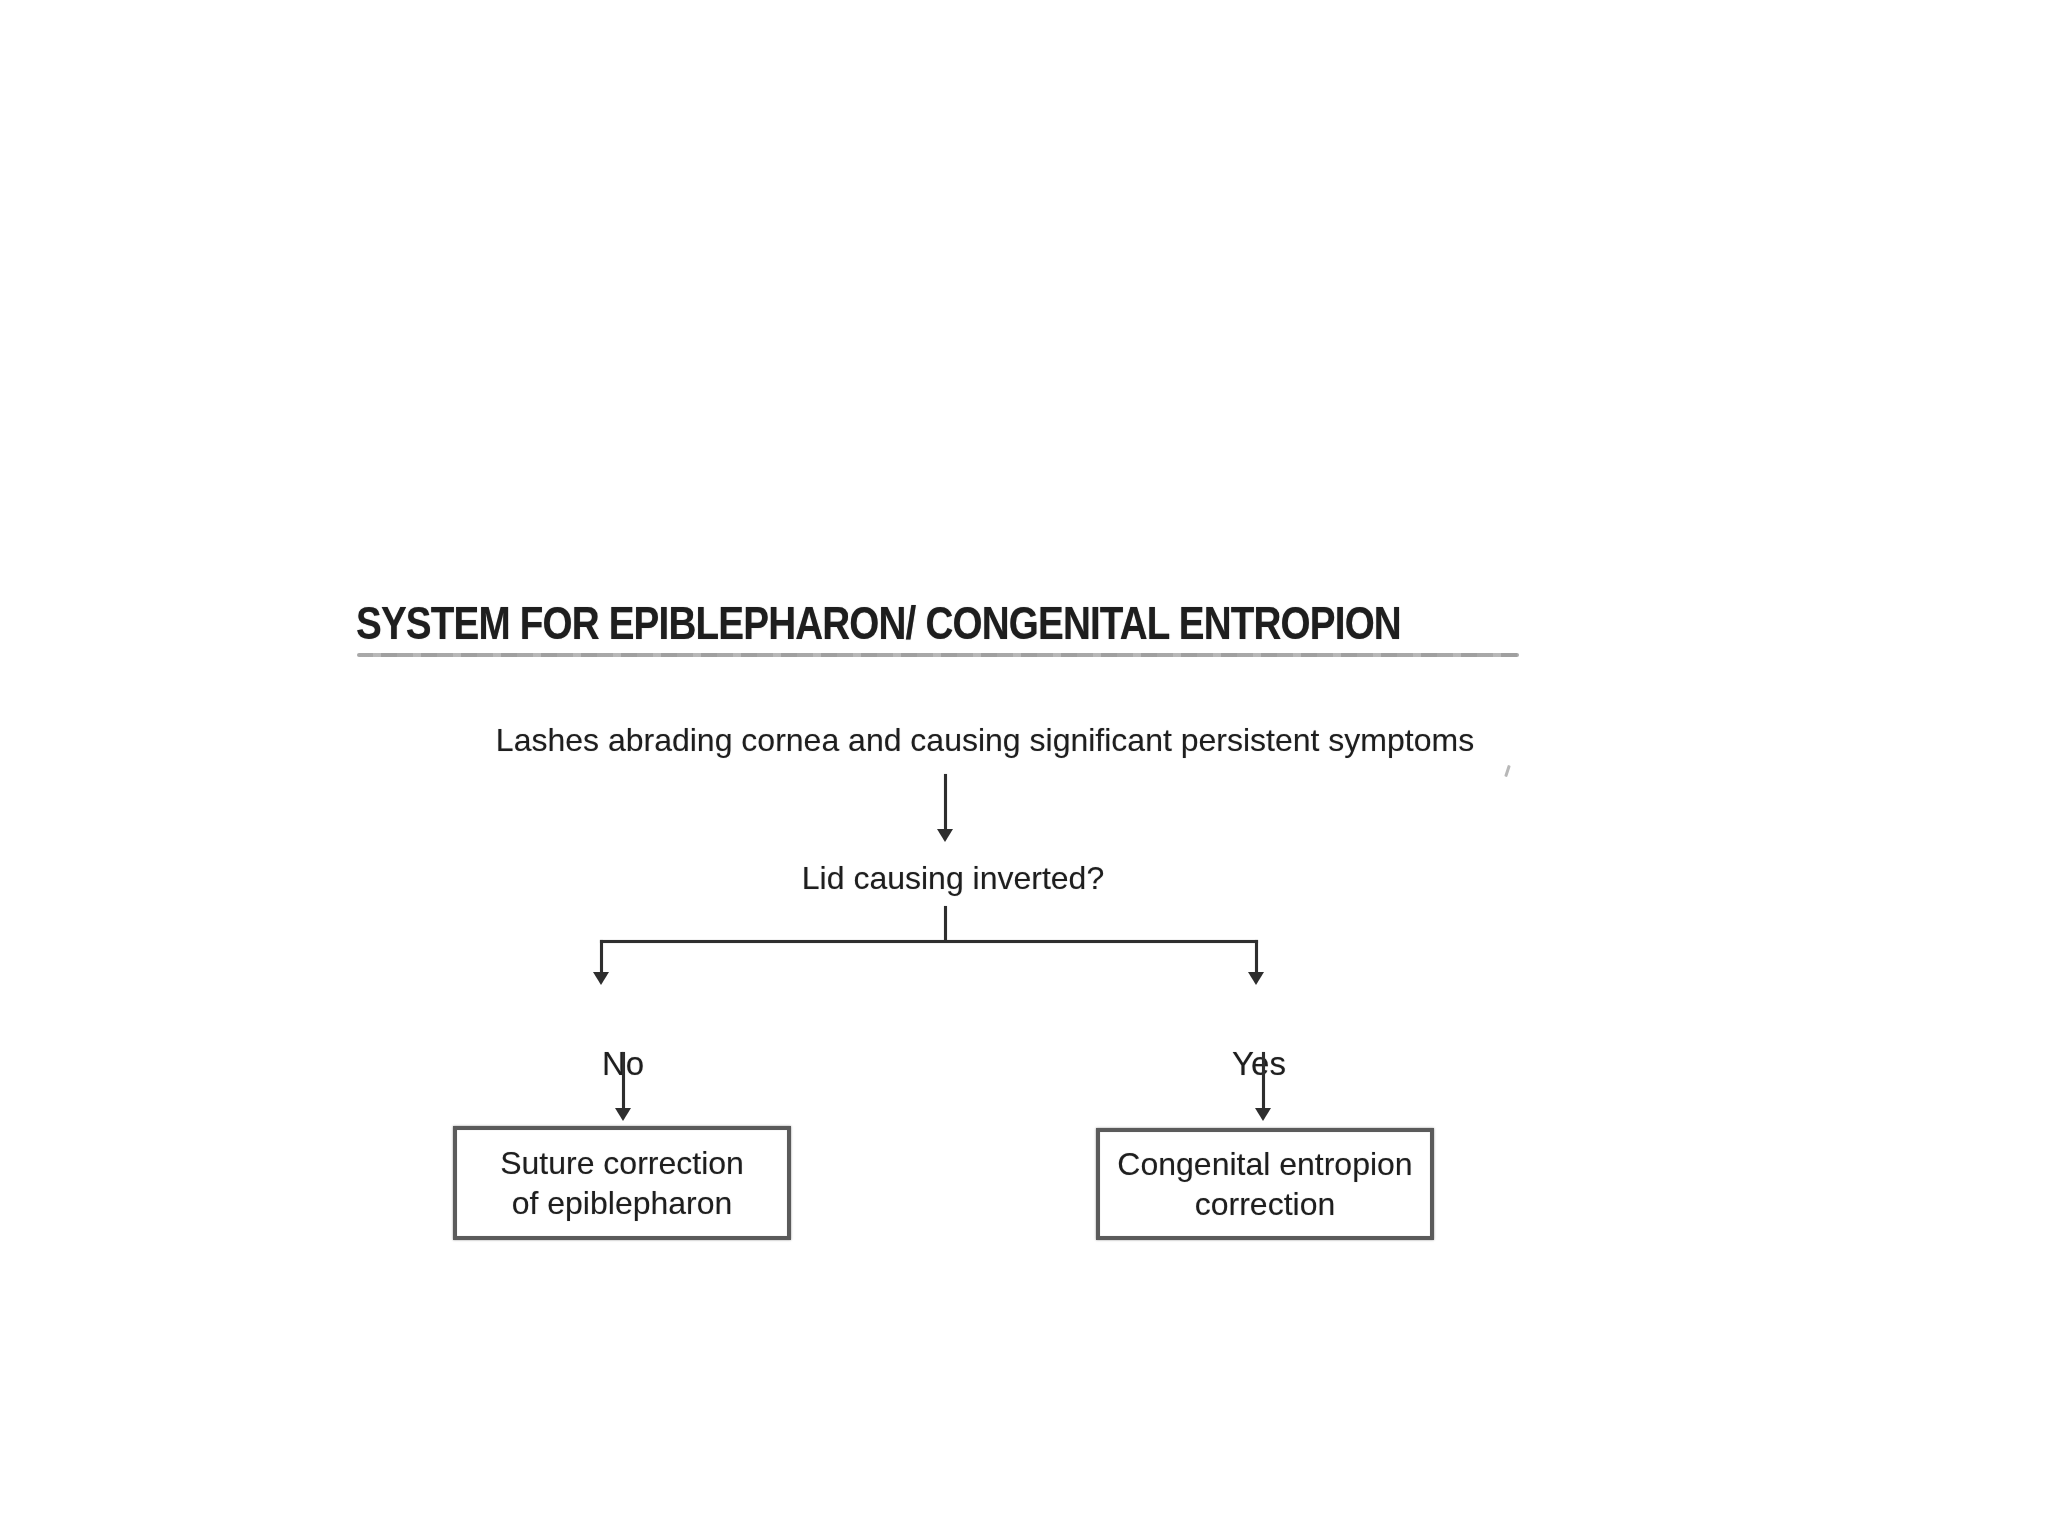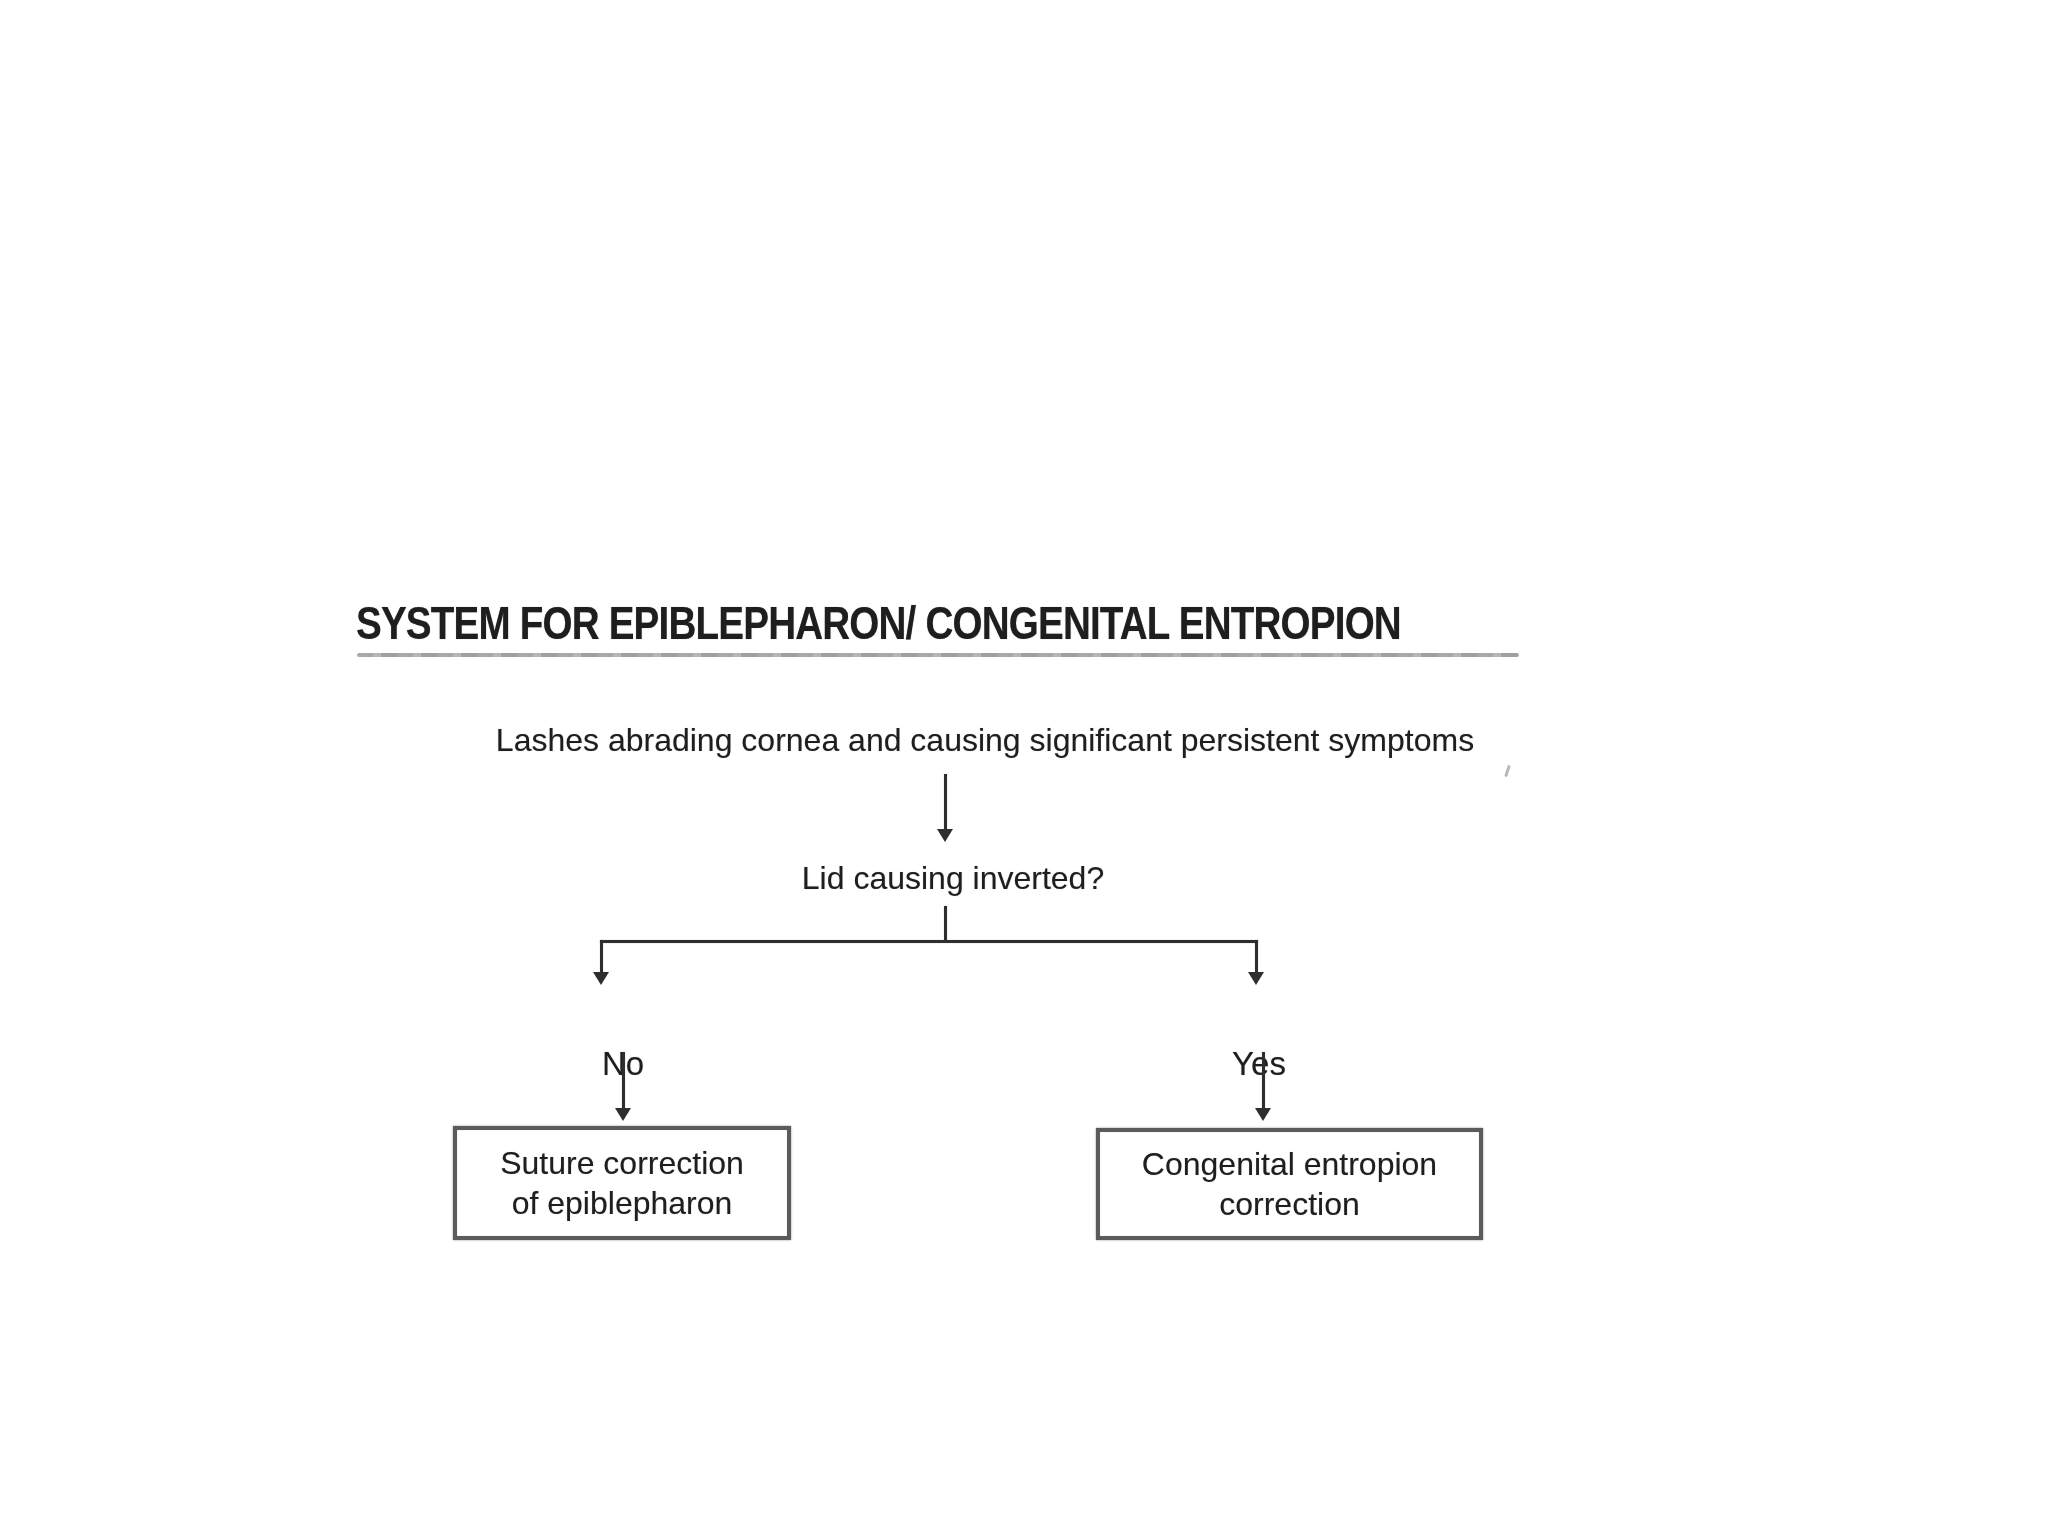--- a/index.html
+++ b/index.html
@@ -101,21 +101,21 @@
     flex-direction: column;
     align-items: center;
     justify-content: center;
     text-align: center;
     font-size: 32px;
     line-height: 40px;
     color: var(--text, #262626);
     text-shadow: 0 0 1px rgba(30,30,30,0.35);
   }
   .outcome-box-no  { left: 453px;  top: 1126px; width: 338px; height: 114px; }
-  .outcome-box-yes { left: 1096px; top: 1128px; width: 387px; height: 112px; }
+  .outcome-box-yes { left: 1096px; top: 1128px; width: 338px; height: 112px; }
   
   .scan-artifact {
     position: absolute;
     left: 1506px;
     top: 765px;
     width: 3px;
     height: 12px;
     background: #b8b8b8;
     transform: rotate(18deg);
     border-radius: 1px;

